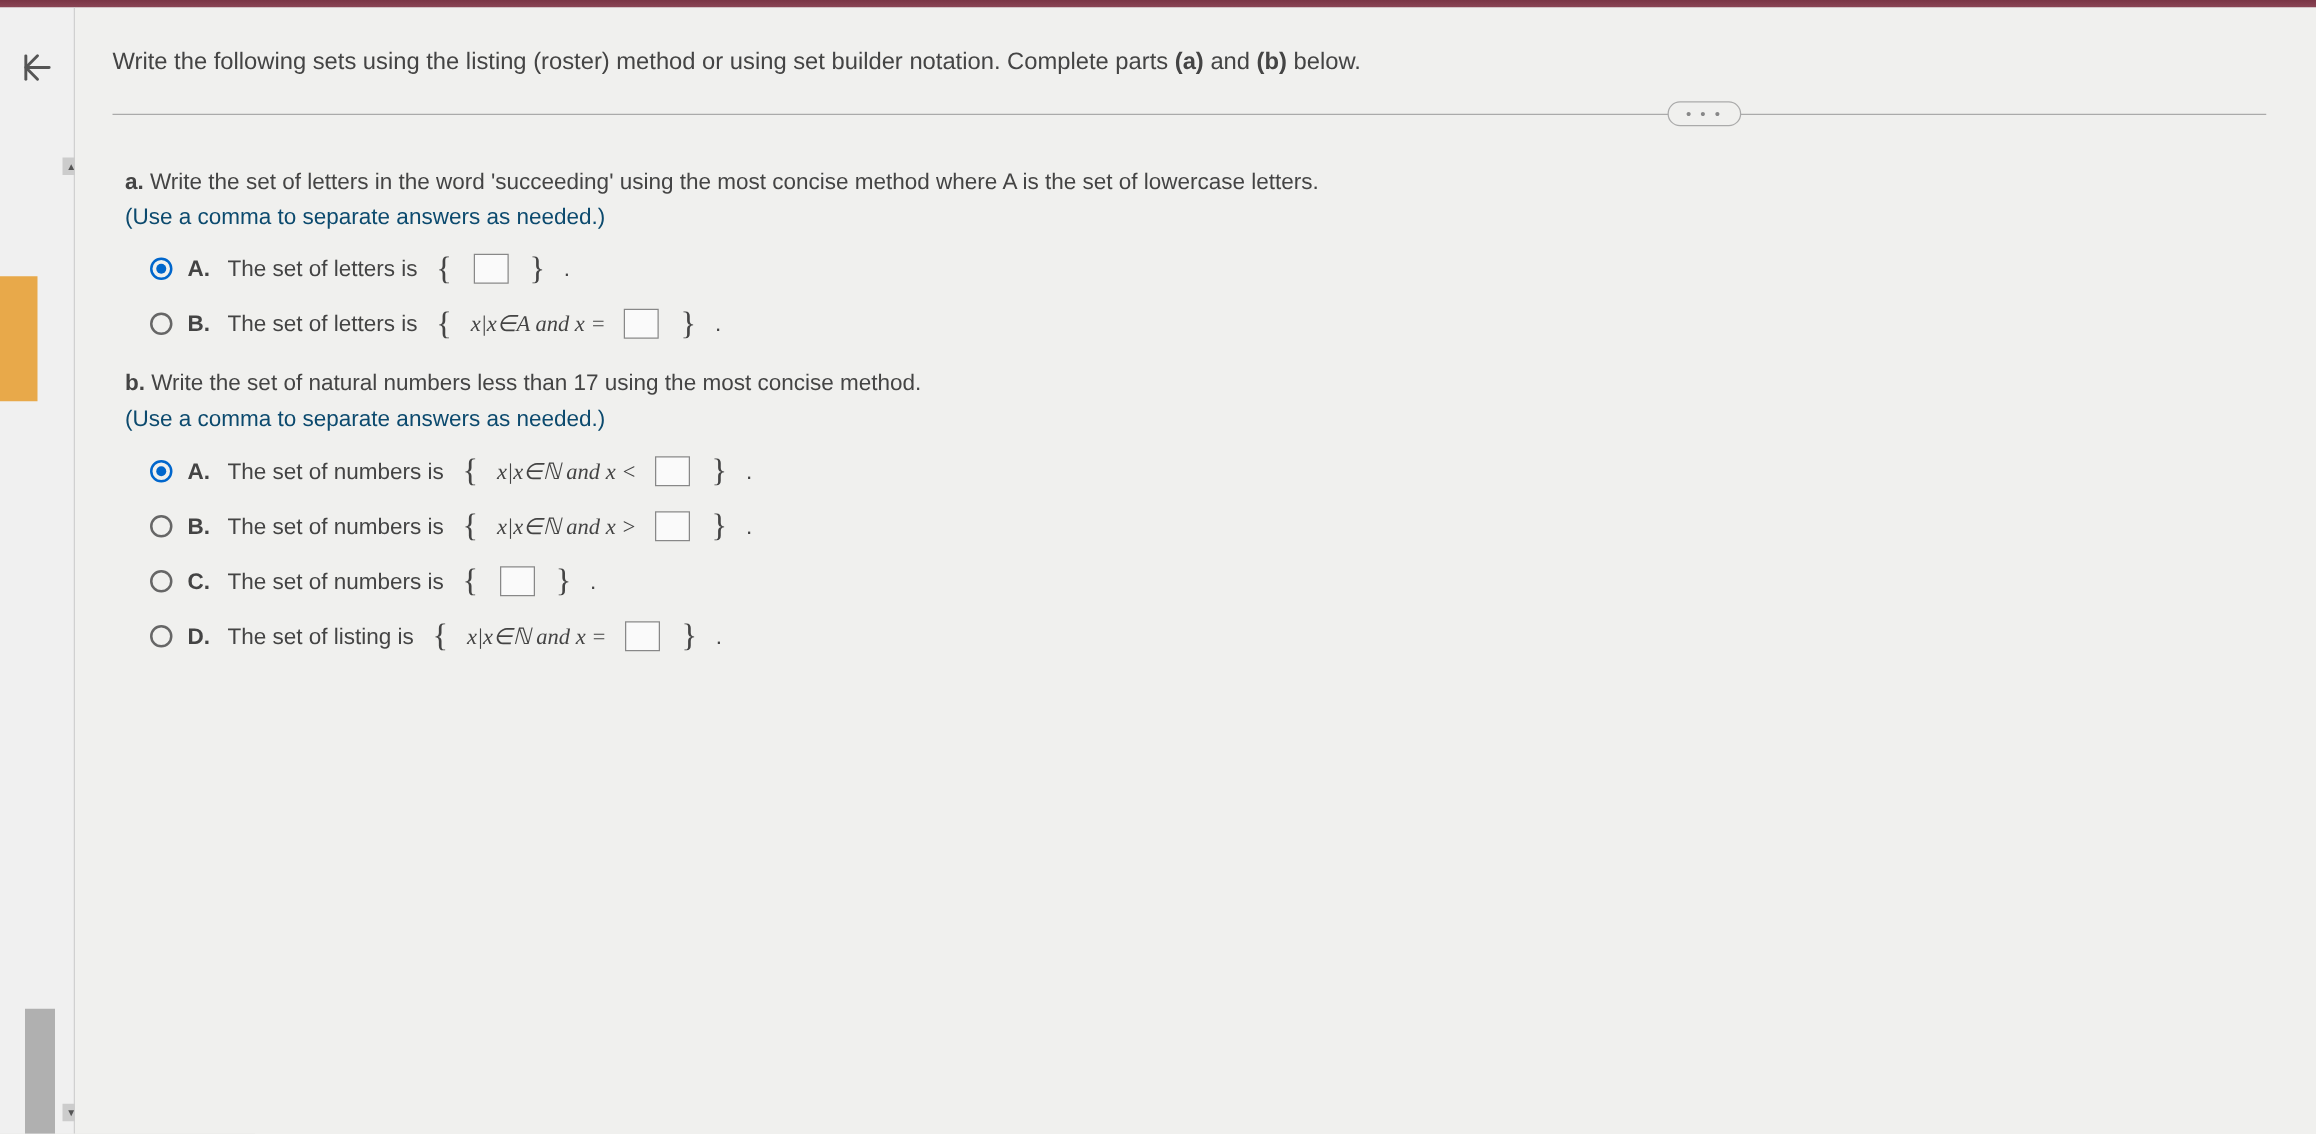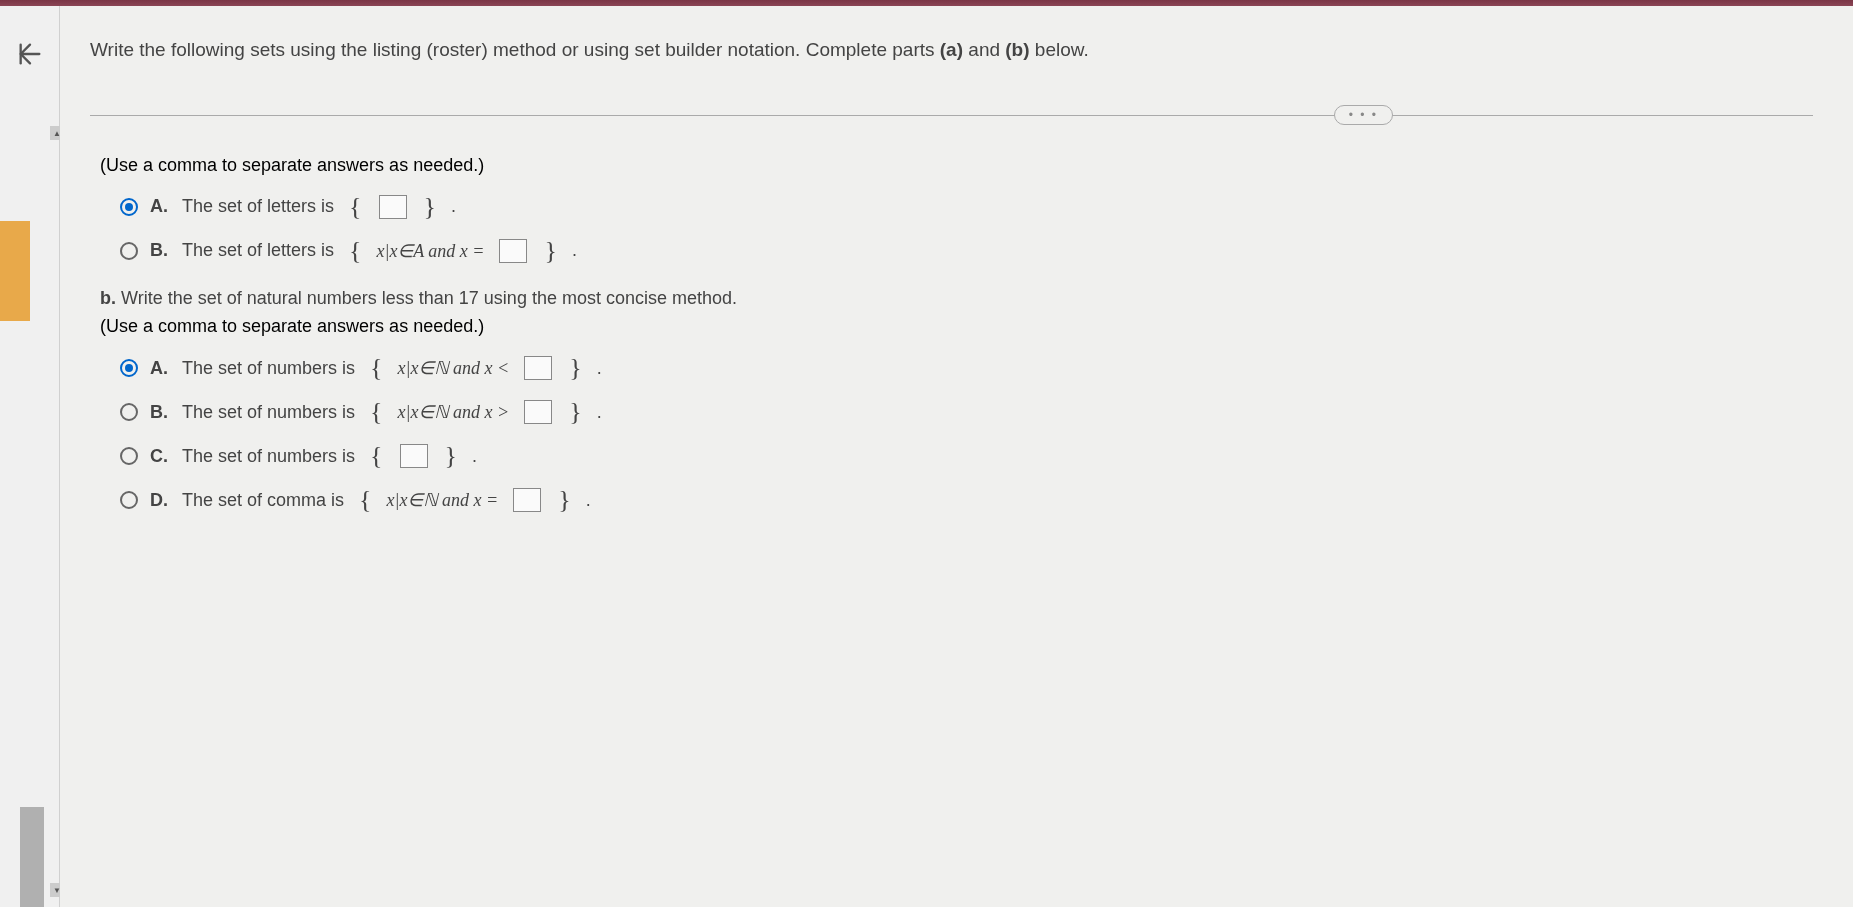--- a/index.html
+++ b/index.html
@@ -81,21 +81,21 @@
     }
     .content {
       flex: 1;
       background: #f0f0ee;
       padding: 30px 40px 30px 30px;
       position: relative;
     }
     .question-header {
       font-size: 19px;
       color: #444;
-      margin-bottom: 40px;
+      margin-bottom: 16px;
       line-height: 1.5;
     }
     .question-header b { font-weight: bold; }
     .divider-row {
       position: relative;
       height: 20px;
       margin-bottom: 30px;
     }
     .divider-line {
       border: none;
@@ -120,21 +120,21 @@
     }
     .part-label {
       font-size: 18px;
       color: #444;
       margin: 20px 0 4px 0;
       line-height: 1.6;
     }
     .part-label b { font-weight: bold; }
     .instruction {
       font-size: 18px;
-      color: #000000;
+      color: #0c4a6e;
       margin-bottom: 16px;
     }
     .option-row {
       display: flex;
       align-items: center;
       margin: 18px 0 18px 20px;
       font-size: 18px;
       color: #444;
     }
     .radio {
@@ -214,20 +214,23 @@
     <div class="question-header">
       <span>Write the following sets using the listing (roster) method or using set builder notation. Complete parts </span><b>(a)</b><span> and </span><b>(b)</b><span> below.</span>
     </div>
 
     <div class="divider-row">
       <hr class="divider-line">
       <div class="more-button">• • •</div>
     </div>
 
     <div class="content-area">
+      <div class="part-label">
+        <b>a.</b><span> Write the set of letters in the word 'succeeding' using the most concise method where A is the set of lowercase letters.</span>
+      </div>
       <div class="instruction">(Use a comma to separate answers as needed.)</div>
 
       <div class="option-row">
         <div class="radio selected"></div>
         <span class="option-letter">A.</span>
         <span class="option-text">
           <span>The set of letters is </span>
           <span class="brace">{</span>
           <input class="answer-box" style="">
           <span class="brace">}</span>.
@@ -283,21 +286,21 @@
           <span class="brace">{</span>
           <input class="answer-box" style="">
           <span class="brace">}</span>.
         </span>
       </div>
 
       <div class="option-row">
         <div class="radio"></div>
         <span class="option-letter">D.</span>
         <span class="option-text">
-          <span>The set of comma is </span>
+          <span>The set of listing is </span>
           <span class="brace">{</span>
           <span class="math">x|x∈ℕ and x = </span>
           <input class="answer-box" style="">
           <span class="brace">}</span>.
         </span>
       </div>
     </div>
   </div>
 </div>
 

